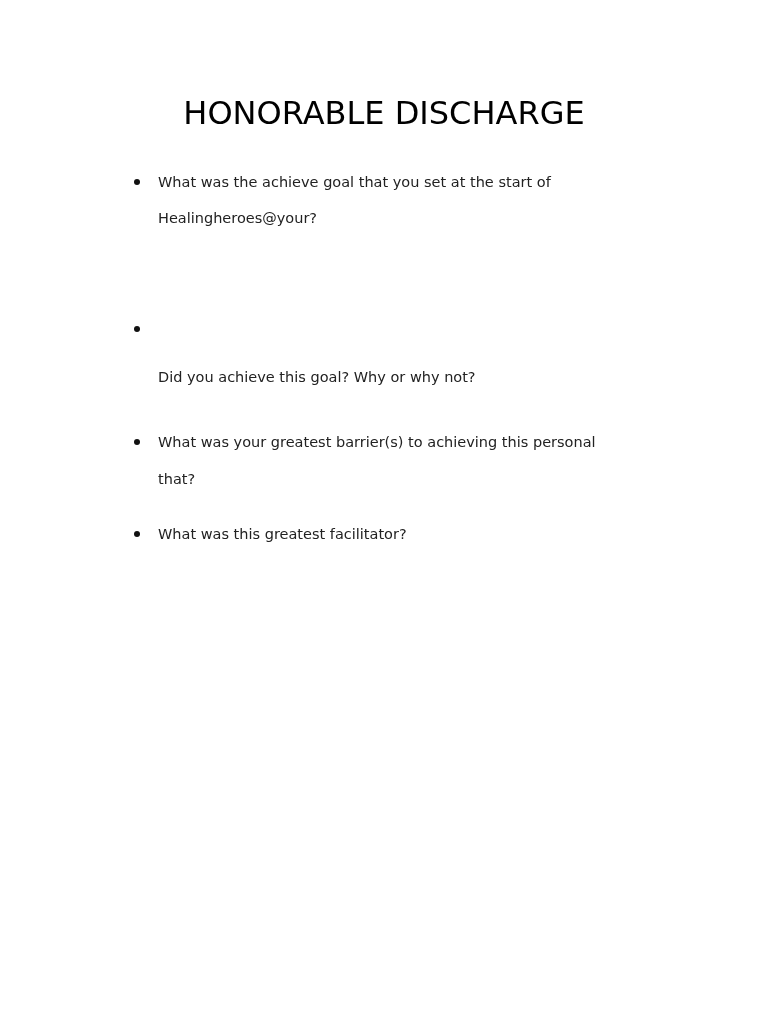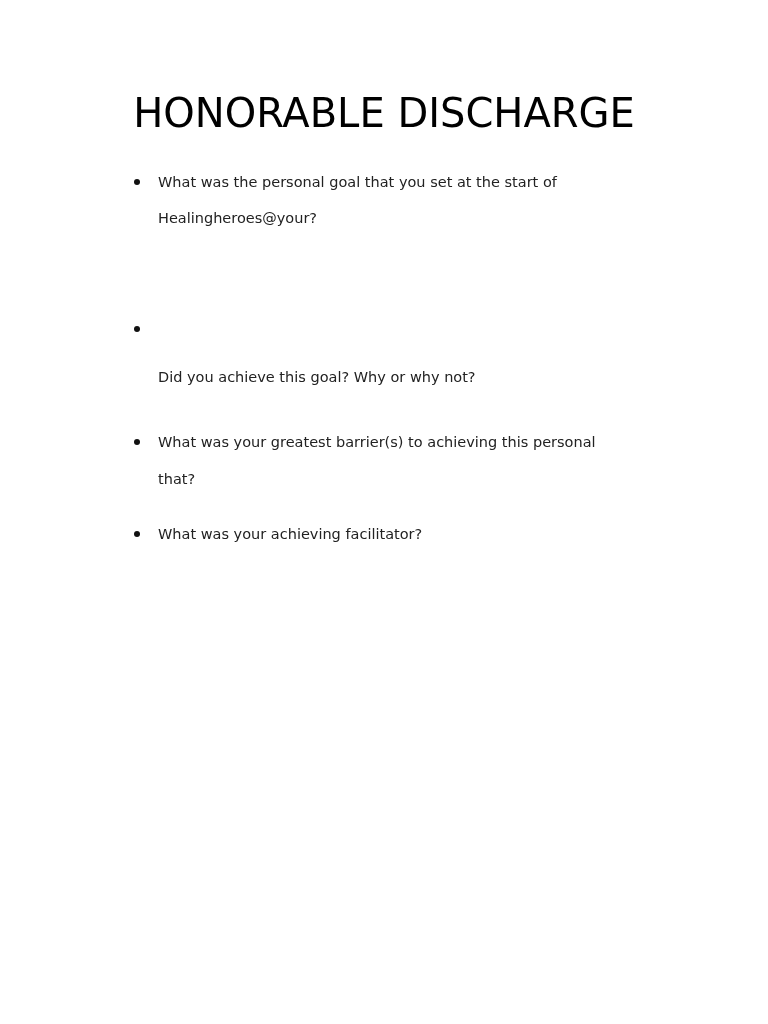--- a/index.html
+++ b/index.html
@@ -14,21 +14,21 @@
       overflow: hidden;
       font-family: "DejaVu Sans", sans-serif;
       color: #1a1a1a;
     }
     .page-title {
       position: absolute;
       left: 0;
       width: 768px;
       top: 91px;
       text-align: center;
-      font-size: 40px;
+      font-size: 32px;
       font-weight: normal;
       color: #000000;
       letter-spacing: 0px;
       margin: 0;
       line-height: 44px;
     }
     .q-item {
       position: absolute;
       left: 134px;
       width: 520px;
@@ -51,31 +51,31 @@
       color: #222222;
     }
   </style>
 </head>
 <body>
 
 <h1 class="page-title">HONORABLE DISCHARGE</h1>
 
 <div class="q-item" style="top:172px;">
   <span class="bullet" style="top:7px;"></span>
-  <span class="q-line" style="top:0px;">What was the personal goal that you set at the start of</span>
+  <span class="q-line" style="top:0px;">What was the achieve goal that you set at the start of</span>
   <span class="q-line" style="top:36px;">Healingheroes@your?</span>
 </div>
 
 <div class="q-item" style="top:319px;">
   <span class="bullet" style="top:7px;"></span>
   <span class="q-line" style="top:0px;margin-top:48px;">Did you achieve this goal? Why or why not?</span>
 </div>
 
 <div class="q-item" style="top:432px;">
   <span class="bullet" style="top:7px;"></span>
   <span class="q-line" style="top:0px;">What was your greatest barrier(s) to achieving this personal</span>
   <span class="q-line" style="top:37px;">that?</span>
 </div>
 
 <div class="q-item" style="top:524px;">
   <span class="bullet" style="top:7px;"></span>
-  <span class="q-line" style="top:0px;">What was your achieving facilitator?</span>
+  <span class="q-line" style="top:0px;">What was this greatest facilitator?</span>
 </div>
 
 </body></html>

